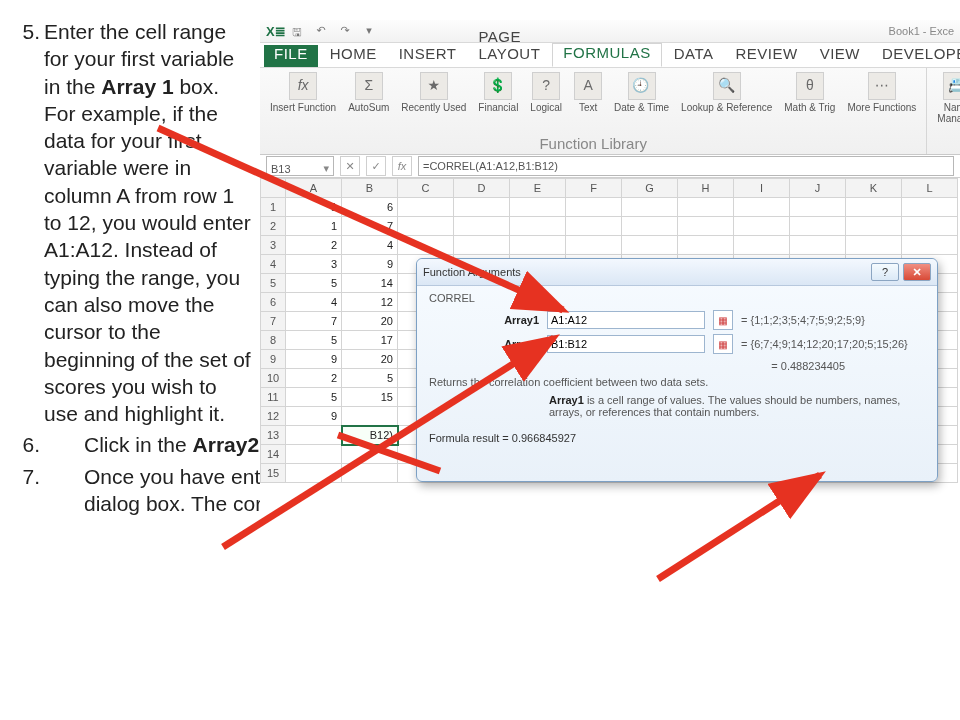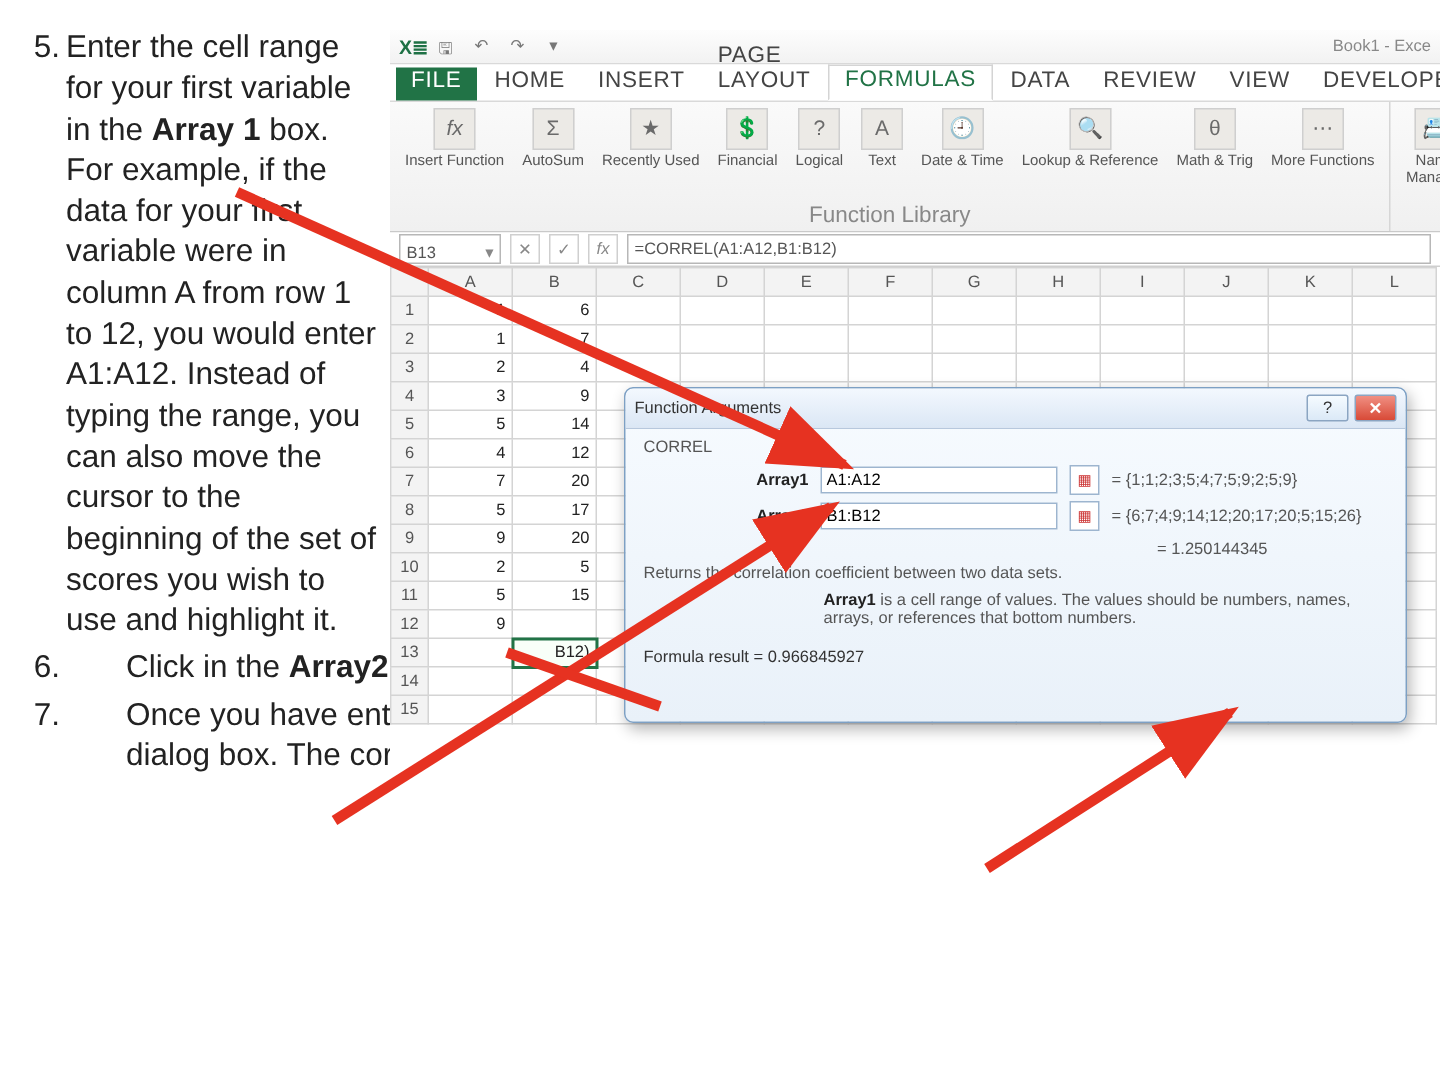--- a/index.html
+++ b/index.html
@@ -468,23 +468,23 @@
       <input value="A1:A12" style="">
       <div class="pick">▦</div>
       <div class="eq">=  {1;1;2;3;5;4;7;5;9;2;5;9}</div>
     </div>
     <div class="argrow">
       <div class="lbl">Array2</div>
       <input value="B1:B12" style="">
       <div class="pick">▦</div>
       <div class="eq">=  {6;7;4;9;14;12;20;17;20;5;15;26}</div>
     </div>
-    <div class="result" style="padding-right:80px"><span>=   1.250144345</span></div>
+    <div class="result" style="padding-right:80px"><span>=   0.488234405</span></div>
     <div class="desc">Returns the correlation coefficient between two data sets.</div>
-    <div class="desc2"><span class="b">Array1</span><span>  is a cell range of values. The values should be numbers, names, arrays, or references that bottom numbers.</span></div>
+    <div class="desc2"><span class="b">Array1</span><span>  is a cell range of values. The values should be numbers, names, arrays, or references that contain numbers.</span></div>
     <div class="fres">Formula result =   0.966845927</div>
   </div>
 </div>
 
 <svg class="arrow" style="left:0;top:0" width="960" height="720">
   <defs>
     <marker id="ah" markerWidth="10" markerHeight="10" refX="7" refY="3" orient="auto">
       <path d="M0,0 L8,3 L0,6 Z" fill="#e63221"></path>
     </marker>
   </defs>

